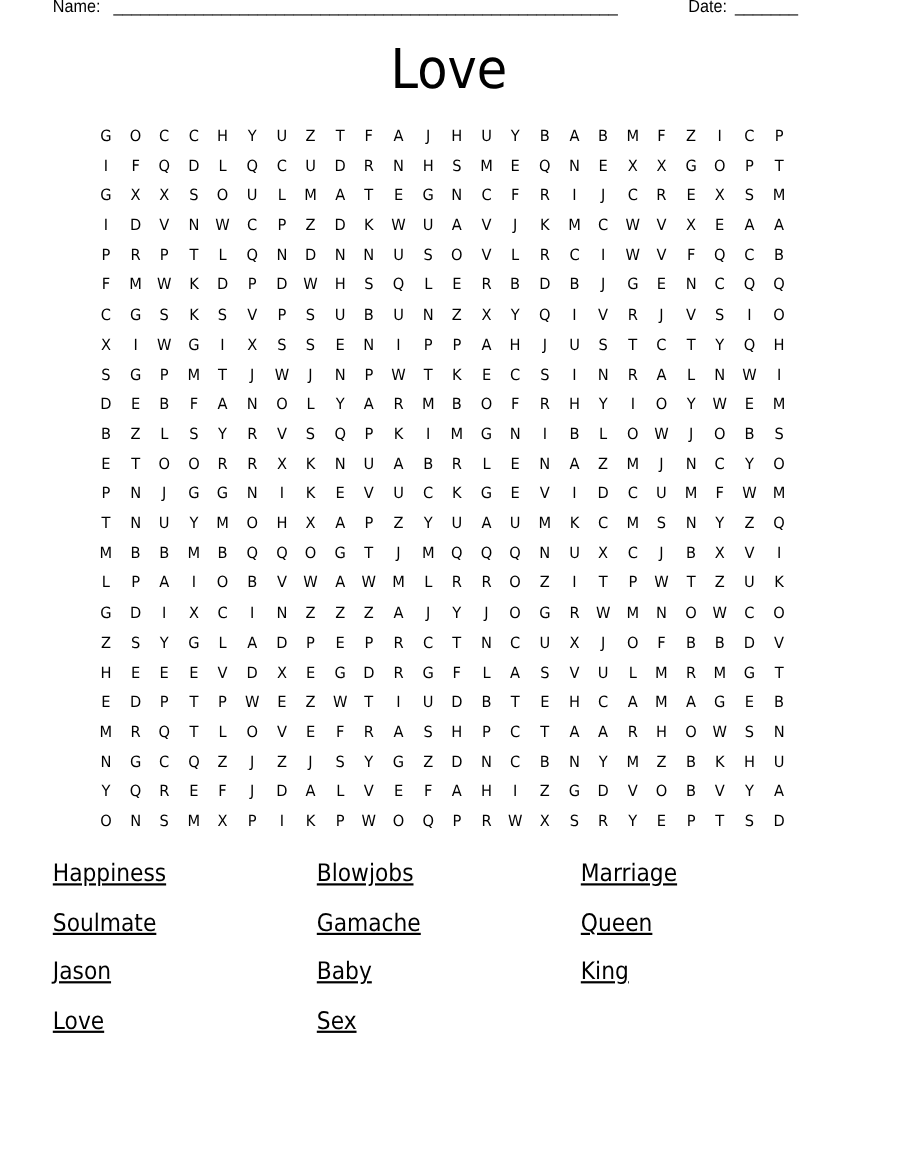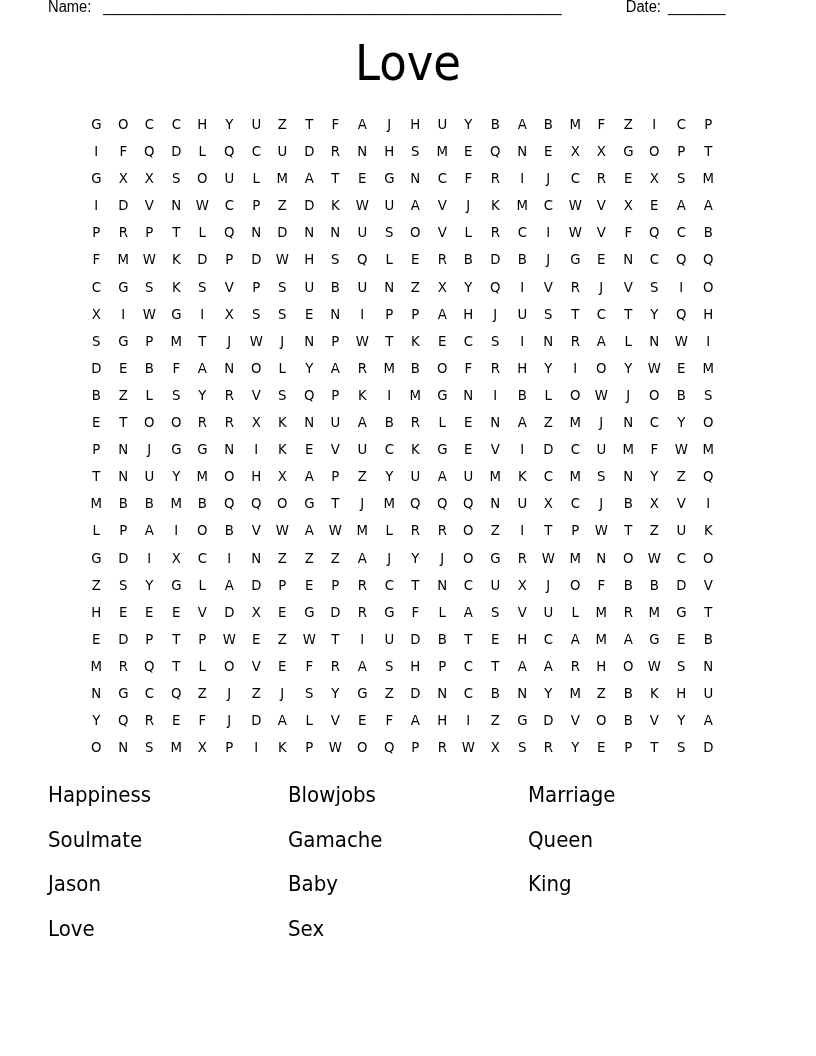--- a/index.html
+++ b/index.html
@@ -20,21 +20,21 @@
     }
     .grid {
       position: absolute; top: 113px; left: 83px;
       display: grid; grid-template-columns: repeat(24, 26.6px); grid-auto-rows: 27.1px;
       font-family: "DejaVu Sans", sans-serif; font-size: 14px;
     }
     .cell { text-align: center; line-height: 22px; transform: scaleX(0.95); }
     .words {
       position: absolute; top: 778px; left: 48px;
       display: grid; grid-template-columns: 240px 240px 240px; grid-auto-rows: 44.5px;
-      font-family: "DejaVu Sans", sans-serif; font-size: 22px;
+      font-family: "DejaVu Sans", sans-serif; font-size: 22px; text-decoration: underline;
     }
     .word { line-height: 34px; transform: scaleX(0.9); transform-origin: left center; white-space: nowrap; }
   </style>
 </head>
 <body>
 
 <div class="header">
   <span class="name-label">Name:</span>
   <span class="name-line">________________________________________________________</span>
   <span class="date-label">Date:</span>

